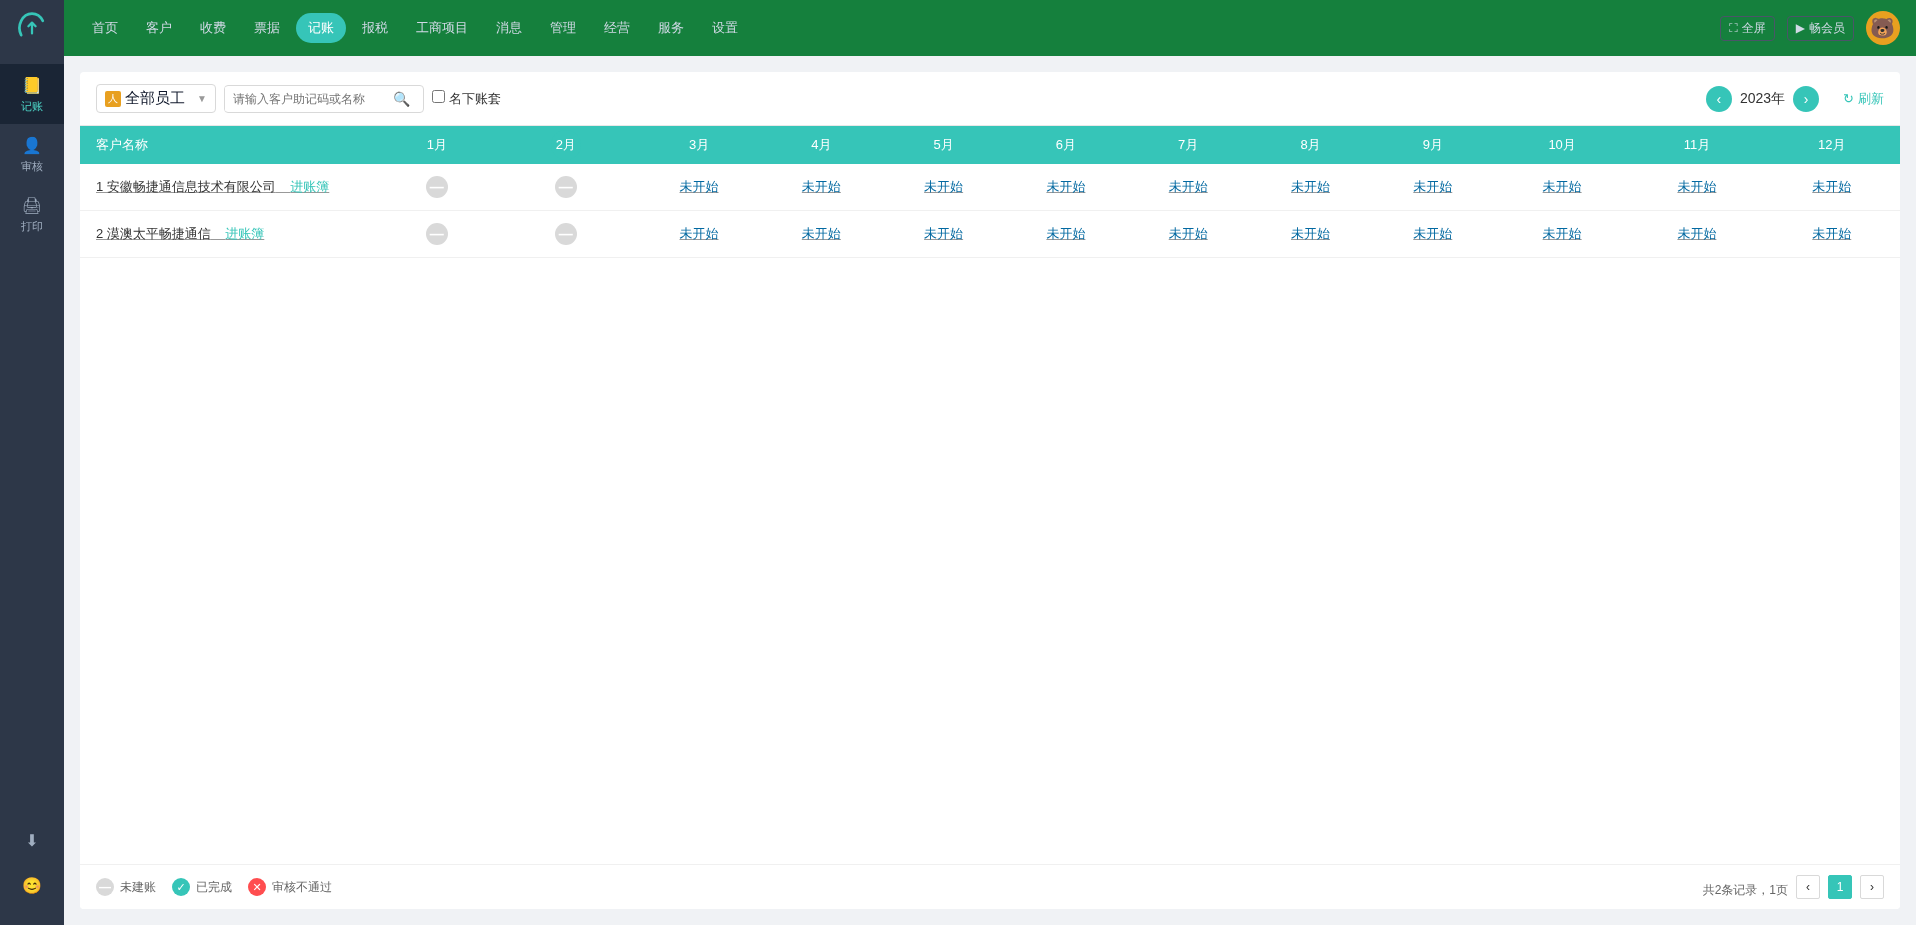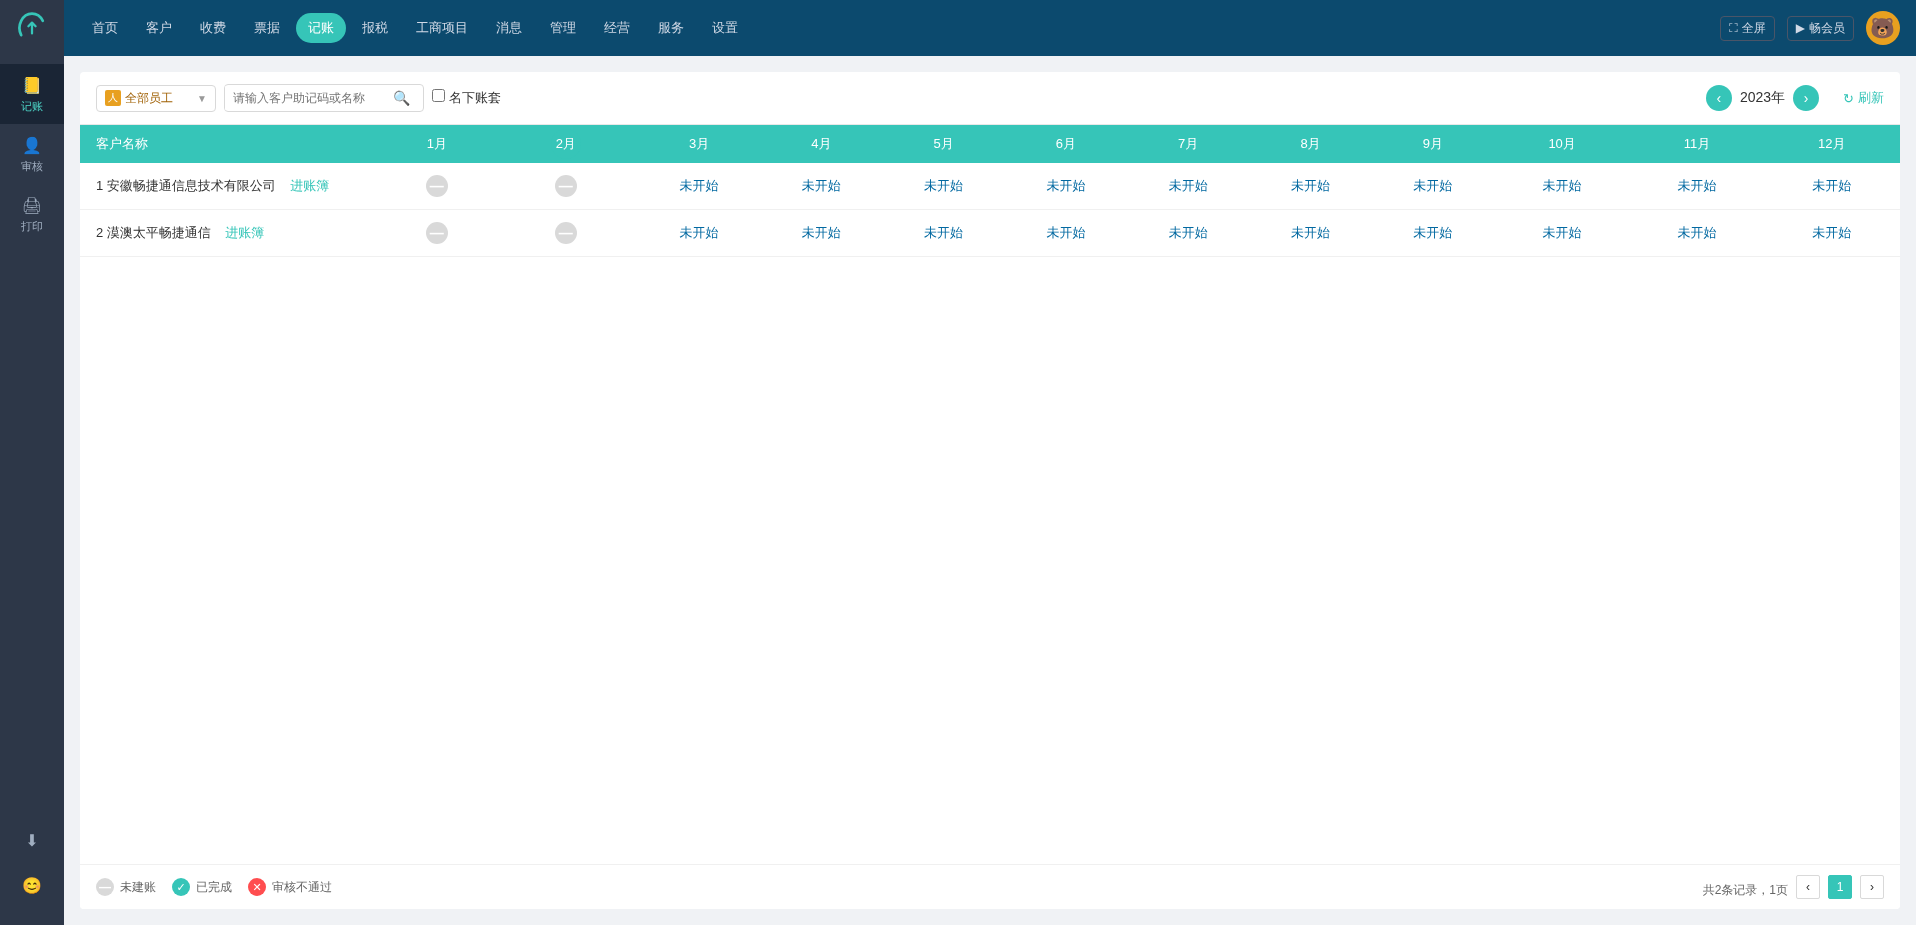--- a/index.html
+++ b/index.html
@@ -65,21 +65,21 @@
 
     
     .main-area {
       flex: 1;
       display: flex;
       flex-direction: column;
       overflow: hidden;
     }
     .topbar {
       height: 56px;
-      background: #0c4a6e;
+      background: #15803d;
       display: flex;
       align-items: center;
       padding: 0 16px;
       flex-shrink: 0;
     }
     .topbar-nav {
       display: flex;
       align-items: center;
       flex: 1;
       gap: 4px;
@@ -171,22 +171,22 @@
       border-radius: 2px;
       display: inline-flex;
       align-items: center;
       justify-content: center;
       color: #fff;
       font-size: 10px;
       flex-shrink: 0;
     }
     .employee-select-label {
       flex: 1;
-      font-size: 12px;
-      color: #a16207;
+      font-size: 15px;
+      color: #0f172a;
     }
     .employee-select-arrow {
       color: #999;
       font-size: 10px;
     }
     .search-input-wrap {
       display: flex;
       align-items: center;
       border: 1px solid #d9d9d9;
       border-radius: 4px;
@@ -285,20 +285,21 @@
       font-size: 13px;
     }
     tbody tr {
       border-bottom: 1px solid #f0f0f0;
     }
     tbody tr td {
       padding: 12px 0;
       text-align: center;
       color: #999;
       font-size: 13px;
+      text-decoration: underline;
     }
     tbody tr td:first-child {
       text-align: left;
       padding-left: 16px;
     }
     .client-name { color: #333; }
     .enter-link { color: #36c5b8; cursor: pointer; font-size: 13px; }
     .status-dash {
       display: inline-flex;
       align-items: center;

